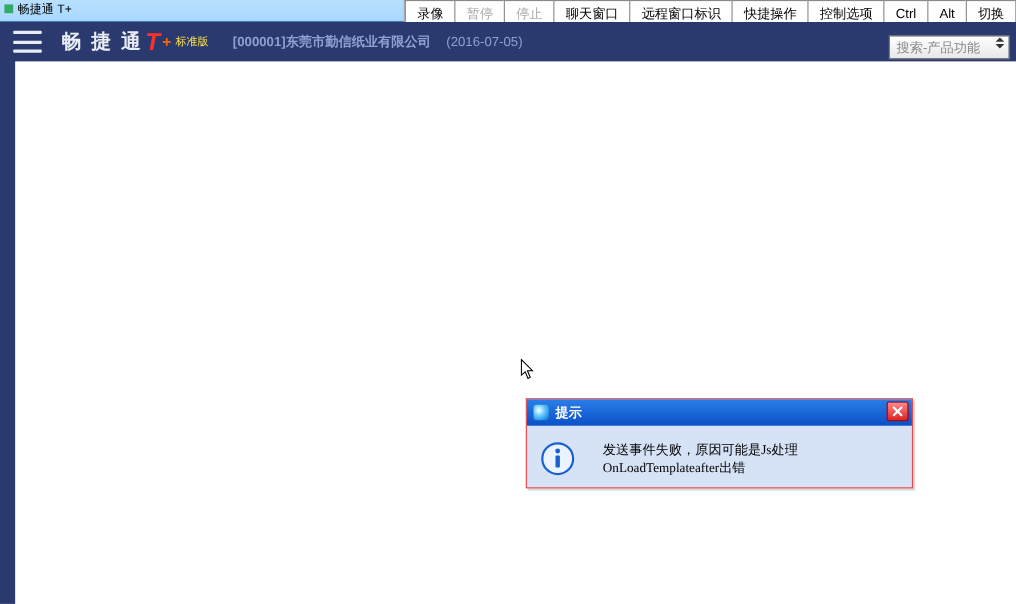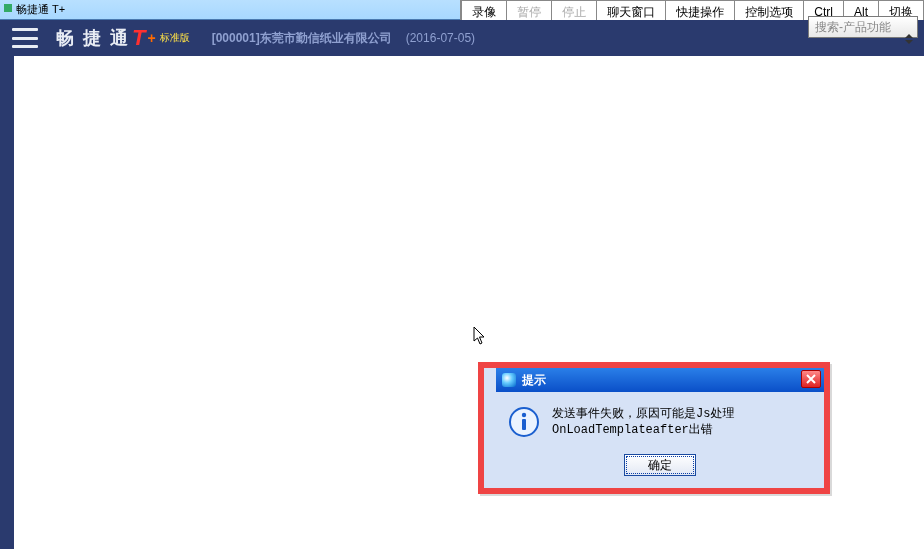--- a/index.html
+++ b/index.html
@@ -72,21 +72,21 @@
 .brand-t {
   font-size: 22px; font-style: italic; font-weight: bold;
   color: #ff3030; margin: 0 2px;
 }
 .brand-plus { color: #ff6a00; font-size: 14px; font-weight: bold; vertical-align: super; }
 .edition { color: #fde047; font-size: 10px; margin-left: 4px; }
 .company-info { color: #8fa0d0; font-size: 12px; margin-left: 22px; font-weight: bold; }
 .date-info { color: #8fa0d0; font-size: 12px; margin-left: 14px; }
 
 .search-box {
-  position: absolute; right: 6px; top: 16px;
+  position: absolute; right: 6px; top: 32px;
   width: 110px; height: 22px;
   background: linear-gradient(#fff,#e8e8e8);
   border: 1px solid #7a7a7a;
   font-size: 12px; color: #888;
   padding: 0 18px 0 6px;
   line-height: 20px;
 }
 .search-arrows {
   position: absolute; right: 8px; top: 30px;
   width: 14px; height: 18px;
@@ -118,25 +118,24 @@
   width: 14px; height: 20px;
   pointer-events: none;
   z-index: 50;
 }
 
 
 .dialog {
   position: absolute;
   left: 478px; top: 362px;
   width: 352px;
-  border: 6px solid #ef4444;
+  border: 1px solid #ef4444;
   background: #d6e2f6;
   box-shadow: 2px 2px 0 rgba(0,0,0,.15);
   z-index: 40;
-  padding-left: 12px;
 }
 .dialog-title {
   height: 24px;
   background: linear-gradient(#2a7fe8, #0a4fc8);
   display: flex; align-items: center;
   padding-left: 6px;
   position: relative;
 }
 .dialog-title-icon {
   width: 14px; height: 14px;
@@ -159,21 +158,22 @@
   padding: 14px 12px 10px 12px;
   display: flex; align-items: flex-start;
 }
 .info-icon {
   width: 32px; height: 32px; flex: 0 0 32px;
   margin-right: 12px;
 }
 .dialog-msg {
   font-size: 12px; color: #000;
   line-height: 16px;
-  font-family: Liberation Mono, monospace;
+  font-family: Liberation Serif, serif;
+  margin-left: 13px;
 }
 .dialog-footer {
   padding: 6px 0 12px 0;
   text-align: center;
 }
 .ok-btn {
   width: 72px; height: 22px;
   background: linear-gradient(#fff, #e2e8f4);
   border: 1px solid #1a4aa0;
   font-size: 12px;
@@ -188,20 +188,21 @@
 <div class="titlebar">
   <span class="titlebar-icon"></span>
   <span>畅捷通 T+</span>
 </div>
 
 <div class="remote-toolbar" id="remote-toolbar">
     <div class="remote-btn">录像</div>
     <div class="remote-btn disabled">暂停</div>
     <div class="remote-btn disabled">停止</div>
     <div class="remote-btn">聊天窗口</div>
+    <div class="remote-btn">远程窗口标识</div>
     <div class="remote-btn">快捷操作</div>
     <div class="remote-btn">控制选项</div>
     <div class="remote-btn">Ctrl</div>
     <div class="remote-btn">Alt</div>
     <div class="remote-btn">切换</div>
   </div>
 
 <div class="left-strip"></div>
 
 <div class="app-header">
@@ -243,16 +244,13 @@
     </div>
   </div>
   <div class="dialog-body">
     <svg class="info-icon" viewBox="0 0 32 32">
       <circle cx="16" cy="16" r="14" fill="#eaf3ff" stroke="#1a5fcf" stroke-width="2"></circle>
       <circle cx="16" cy="9" r="2.2" fill="#1a5fcf"></circle>
       <rect x="14" y="13" width="4" height="11" rx="1" fill="#1a5fcf"></rect>
     </svg>
     <div class="dialog-msg">发送事件失败，原因可能是Js处理OnLoadTemplateafter出错</div>
   </div>
-  <div class="dialog-footer">
-    <button class="ok-btn">确定</button>
-  </div>
 </div>
 
 </body></html>

